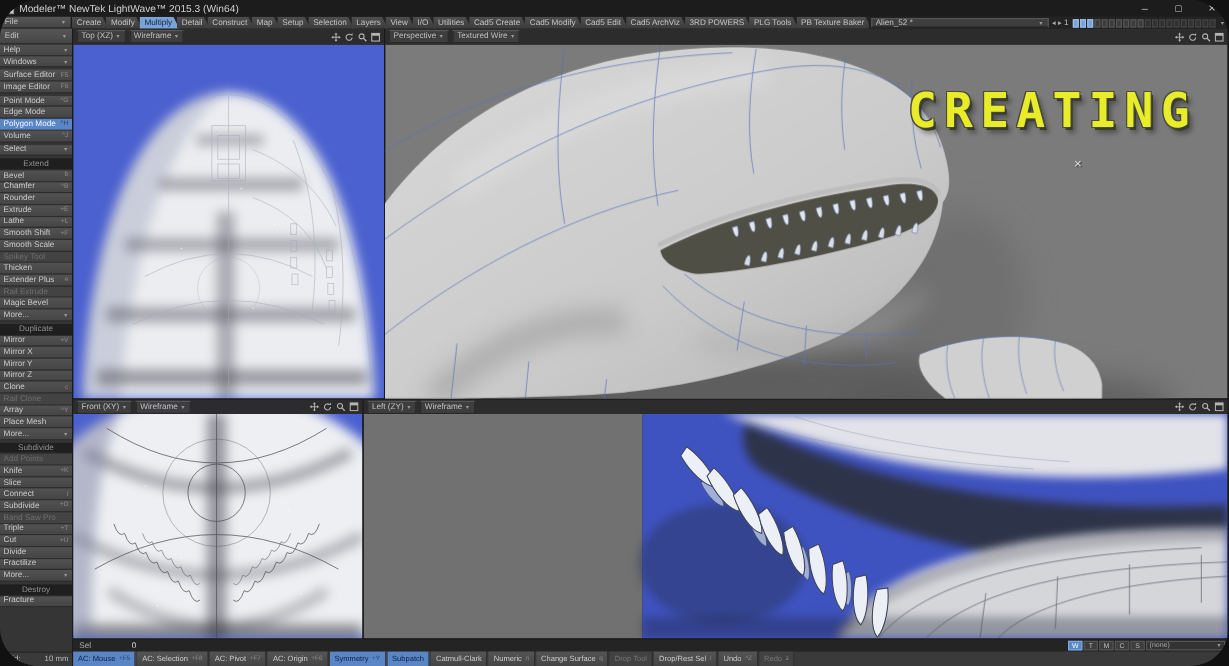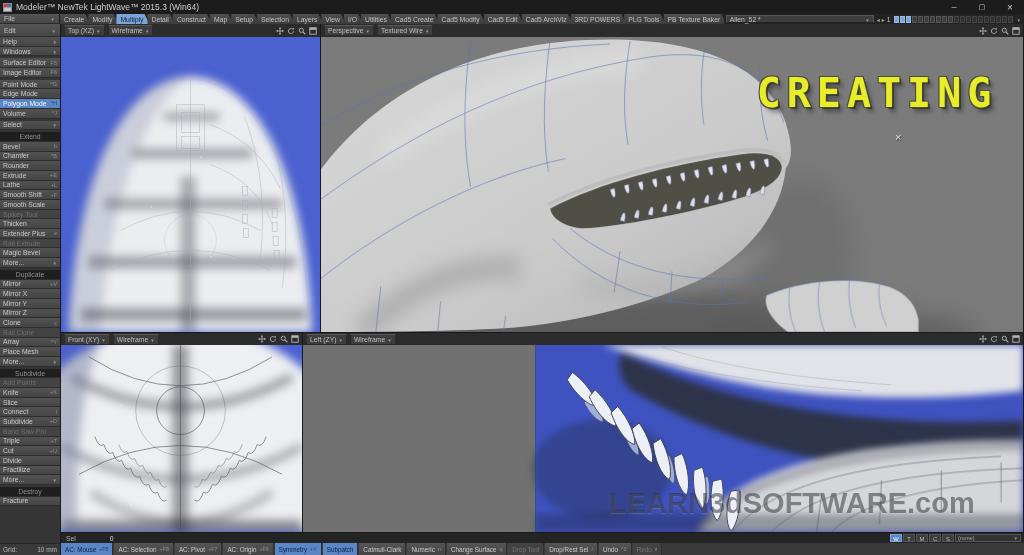--- a/index.html
+++ b/index.html
@@ -1,17 +1,17 @@
 <!DOCTYPE html>
 <html><head>
 <meta charset="utf-8">
 <style>
   html,body{margin:0;padding:0;background:#111;}
   #app{position:relative;width:1024px;height:555px;background:#2b2b2b;overflow:hidden;
-       font-family:"Liberation Sans",sans-serif;-webkit-user-select:none;user-select:none;}
+       font-family:"Liberation Sans",sans-serif;-webkit-user-select:none;user-select:none;border-radius:32px;}
   
   .titlebar{height:14px;background:#1c1c1c;display:flex;align-items:center;gap:4px;
             padding-left:3px;color:#cfcfcf;font-size:8.5px;}
   .app-icon{width:9px;height:9px;flex:0 0 9px;}
   .win-btns{margin-left:auto;display:flex;height:100%;}
   .win-btn{width:28px;display:flex;align-items:center;justify-content:center;color:#c9c9c9;font-size:9px;}
   .win-min::after{content:"–";} .win-max::after{content:"▢";font-size:7px;} .win-close::after{content:"×";font-size:10px;}
   
   .menurow{height:10px;background:#232323;display:flex;align-items:stretch;font-size:6.8px;color:#c4c4c4;}
   .menu-cell{width:60px;box-sizing:border-box;display:flex;align-items:center;justify-content:space-between;
@@ -715,21 +715,20 @@
               <path d="M470,188 C510,146 600,128 722,124"></path>
               <path d="M530,188 C560,156 640,140 722,136"></path>
               <path d="M520,150 L515,188"></path>
                 <path d="M580,136 L578,180"></path>
               <path d="M640,126 L640,168"></path>
                 <path d="M700,118 L700,158"></path>
               <path d="M320,6 C380,26 470,40 560,46" stroke="#8890a0" opacity=".6"></path>
               <path d="M360,2 C420,22 500,34 590,40" stroke="#8890a0" opacity=".6"></path>
             </g>
           </svg>
-          <div class="watermark">LEARN3dSOFTWARE.com</div>
         </div>
       </div>
 
       <div class="sel-row">
         <span>Sel</span>
         <span class="sel-val">0</span>
         <div class="vmap">
           <span id="vmap-btns" style="display:flex;gap:1px">
               <span class="vmap-btn active">W</span>
               <span class="vmap-btn">T</span>

